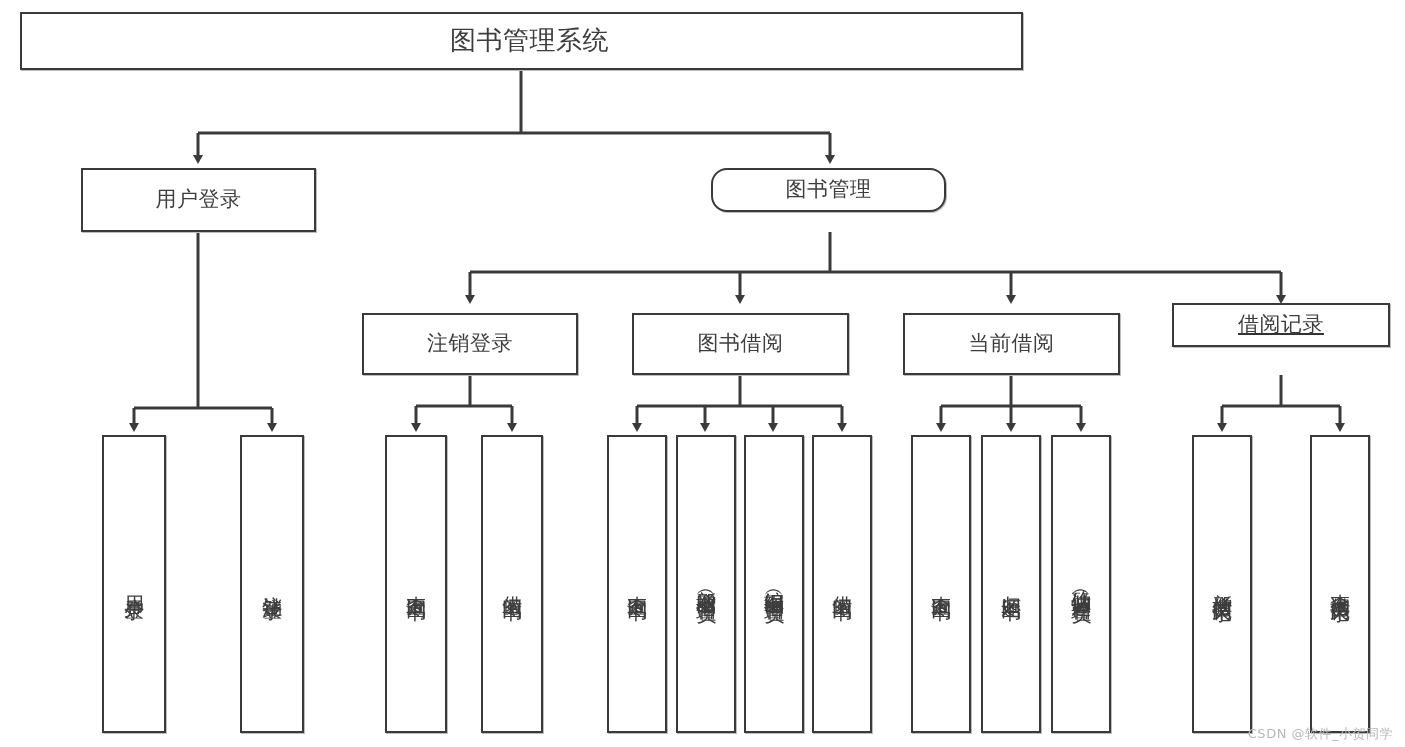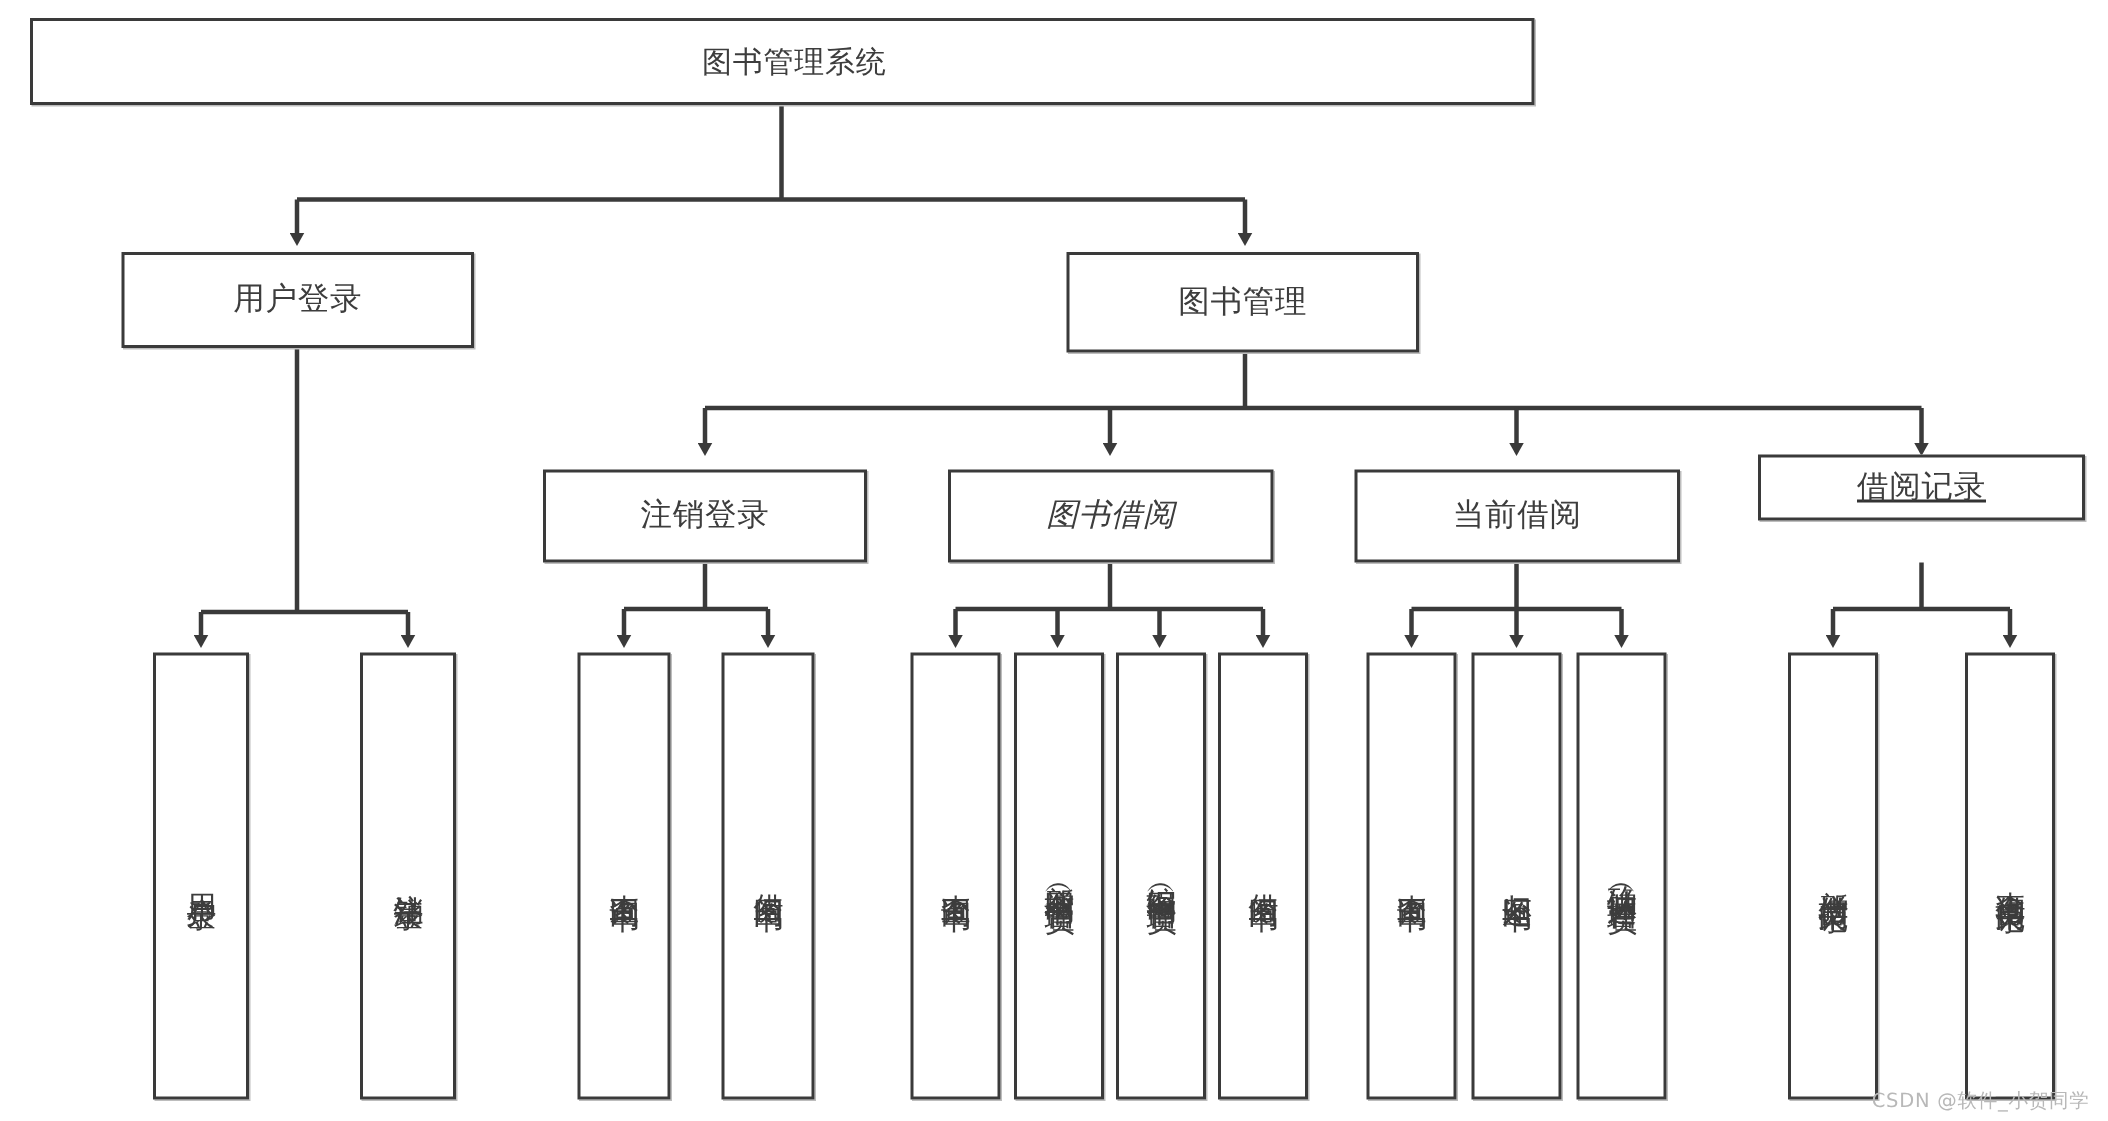--- a/index.html
+++ b/index.html
@@ -42,21 +42,21 @@
     text-align: center;
     color: #3d3d3d;
     letter-spacing: 0.5px;
   }
   
   .node.horizontal .node-label {
     font-size: 21px;
     line-height: 1.2;
     white-space: nowrap;
   }
-  .node.level-1 .node-label { font-size: 20px; margin-left: 16px; }
+  .node.level-1 .node-label { font-size: 26px; margin-left: 16px; }
   
   .node.vertical {
     align-items: center;
     justify-content: center;
   }
   .node.vertical .node-label {
     writing-mode: vertical-rl;
     text-orientation: upright;
     font-size: 20px;
     line-height: 1.28;
@@ -134,29 +134,29 @@
   </svg>
 
   <div class="node horizontal level-1" style="left:20px; top:12px; width:1003px; height:58px;">
     <span class="node-label">图书管理系统</span>
   </div>
 
   <div class="node horizontal level-2" style="left:81px; top:168px; width:235px; height:64px;">
     <span class="node-label">用户登录</span>
   </div>
 
-  <div class="node horizontal level-2" style="left:711px; top:168px; width:235px; height:67px;">
+  <div class="node horizontal level-2" style="left:711px; top:168px; width:235px; height:44px;border-radius:16px;">
     <span class="node-label">图书管理</span>
   </div>
 
   <div class="node horizontal level-3" style="left:362px; top:313px; width:216px; height:62px;">
     <span class="node-label">注销登录</span>
   </div>
 
-  <div class="node horizontal level-3" style="left:632px; top:313px; width:217px; height:62px;font-style:italic;">
+  <div class="node horizontal level-3" style="left:632px; top:313px; width:217px; height:62px;">
     <span class="node-label">图书借阅</span>
   </div>
 
   <div class="node horizontal level-3" style="left:903px; top:313px; width:217px; height:62px;">
     <span class="node-label">当前借阅</span>
   </div>
 
   <div class="node horizontal level-3" style="left:1172px; top:303px; width:218px; height:44px;text-decoration:underline;">
     <span class="node-label">借阅记录</span>
   </div>

